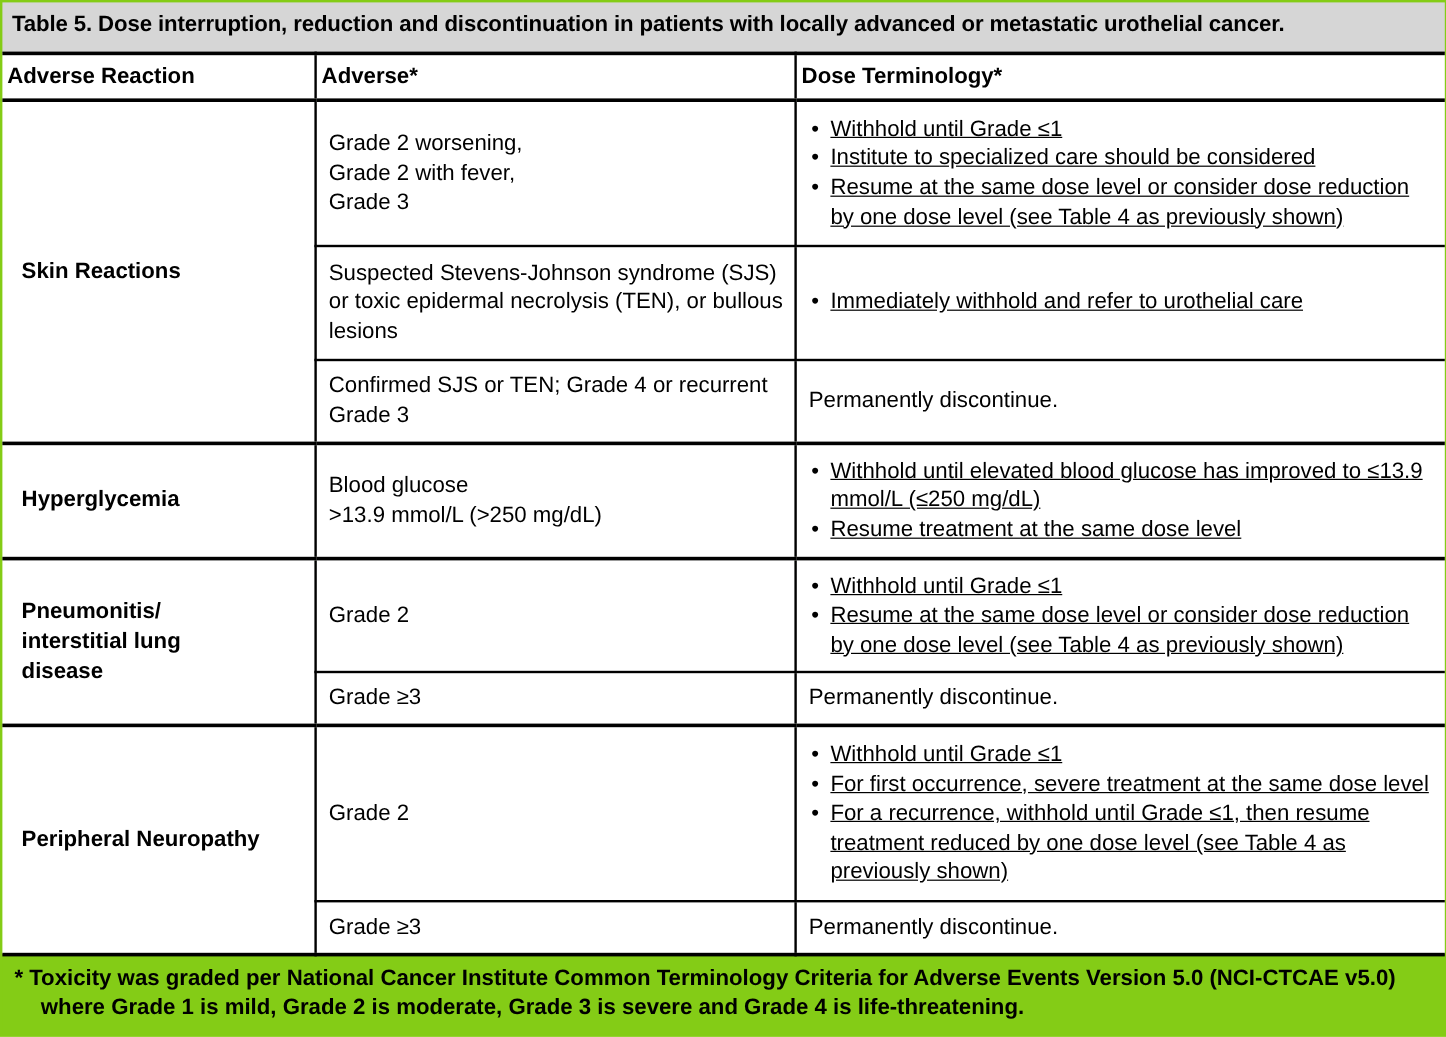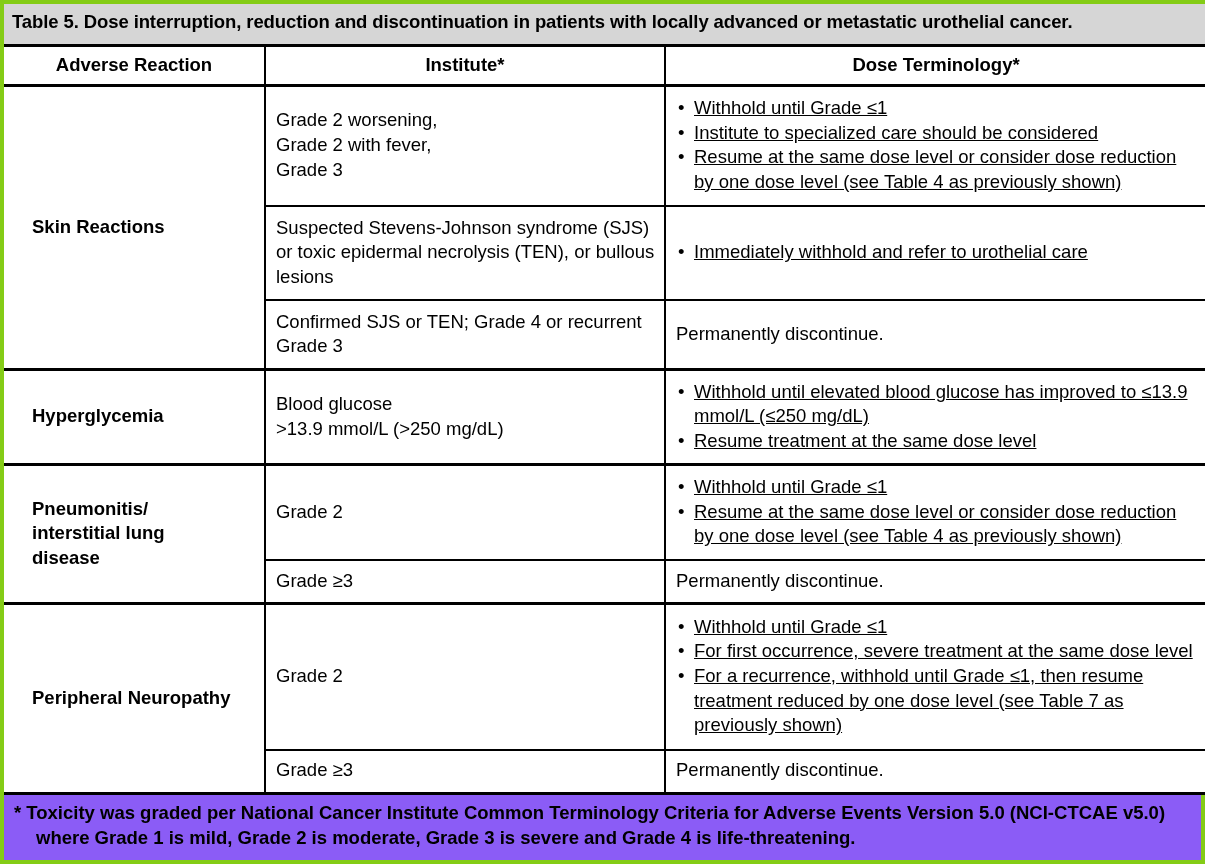--- a/index.html
+++ b/index.html
@@ -12,22 +12,22 @@
     height: 864px;
     font-family: "Liberation Sans", sans-serif;
     color: #000000;
     overflow: hidden;
   }
 
   .table-wrap {
     width: 1205px;
     height: 864px;
     box-sizing: border-box;
-    border: 4px solid #84cc16;
-    background: #8b5cf6;
+    border: 2px solid #84cc16;
+    background: #84cc16;
   }
 
   table.dose-table {
     width: 100%;
     height: 100%;
     border-collapse: collapse;
     table-layout: fixed;
   }
 
   col.c-reaction { width: 261px; }
@@ -49,21 +49,21 @@
     text-indent: -56px;
     letter-spacing: -0.1px;
   }
 
   
   tr.header-row th {
     border-bottom: 3px solid #000000;
     border-right: 2px solid #000000;
     font-size: 18.5px;
     font-weight: bold;
-    text-align: center;
+    text-align: left;
     padding: 6px 4px 7px 4px;
     vertical-align: middle;
     background: #ffffff;
   }
   tr.header-row th:last-child { border-right: none; }
 
   
   td.cell {
     vertical-align: middle;
     font-size: 18.5px;
@@ -71,21 +71,21 @@
     padding: 7px 9px 8px 10px;
     border-right: 2px solid #000000;
     background: #ffffff;
   }
   td.cell:last-child { border-right: none; }
 
   td.reaction {
     font-weight: bold;
     vertical-align: middle;
     text-align: left;
-    padding-left: 28px;
+    padding-left: 16px;
   }
 
   
   .sub-div { border-bottom: 2px solid #000000; }
   
   .grp-div { border-bottom: 3px solid #000000; }
 
   
   ul.bullets {
     margin: 0;
@@ -136,21 +136,21 @@
     </colgroup>
     <tbody>
       <tr class="title-row">
         <td colspan="3">
           <div class="title-text">Table 5. Dose interruption, reduction and discontinuation in patients with locally advanced or metastatic urothelial cancer.</div>
         </td>
       </tr>
 
       <tr class="header-row">
         <th>Adverse Reaction</th>
-        <th>Institute*</th>
+        <th>Adverse*</th>
         <th>Dose Terminology*</th>
       </tr>
 
       <tr>
         <td class="cell reaction grp-div" rowspan="3">Skin Reactions</td>
         <td class="cell sub-div plain-lines">Grade 2 worsening,
 Grade 2 with fever,
 Grade 3</td>
         <td class="cell sub-div">
           <ul class="bullets">
@@ -202,21 +202,21 @@
         <td class="cell grp-div">Permanently discontinue.</td>
       </tr>
 
       <tr>
         <td class="cell reaction" rowspan="2">Peripheral Neuropathy</td>
         <td class="cell sub-div">Grade 2</td>
         <td class="cell sub-div">
           <ul class="bullets">
             <li>Withhold until Grade ≤1</li>
             <li>For first occurrence, severe treatment at the same dose level</li>
-            <li>For a recurrence, withhold until Grade ≤1, then resume treatment reduced by one dose level (see Table 7 as previously shown)</li>
+            <li>For a recurrence, withhold until Grade ≤1, then resume treatment reduced by one dose level (see Table 4 as previously shown)</li>
           </ul>
         </td>
       </tr>
       <tr>
         <td class="cell">Grade ≥3</td>
         <td class="cell">Permanently discontinue.</td>
       </tr>
 
       <tr class="footnote-row">
         <td colspan="3">

